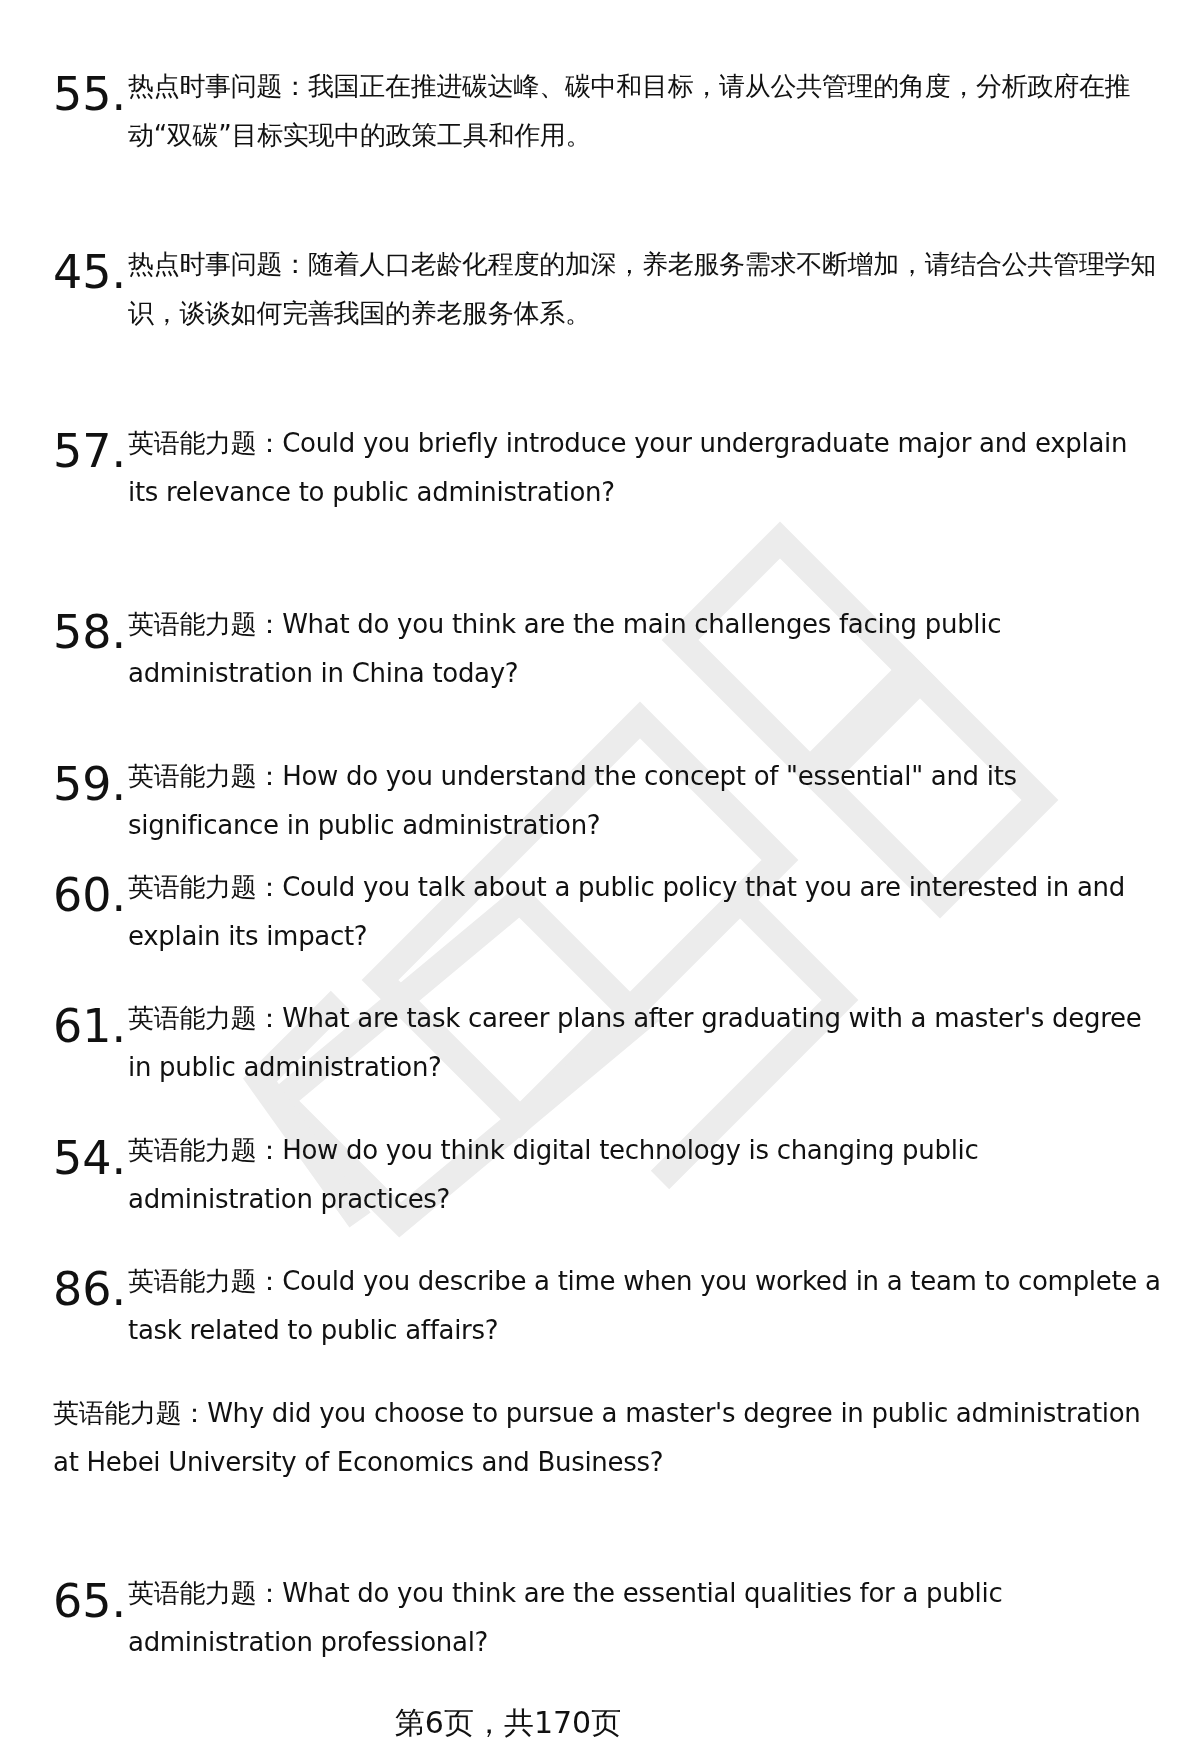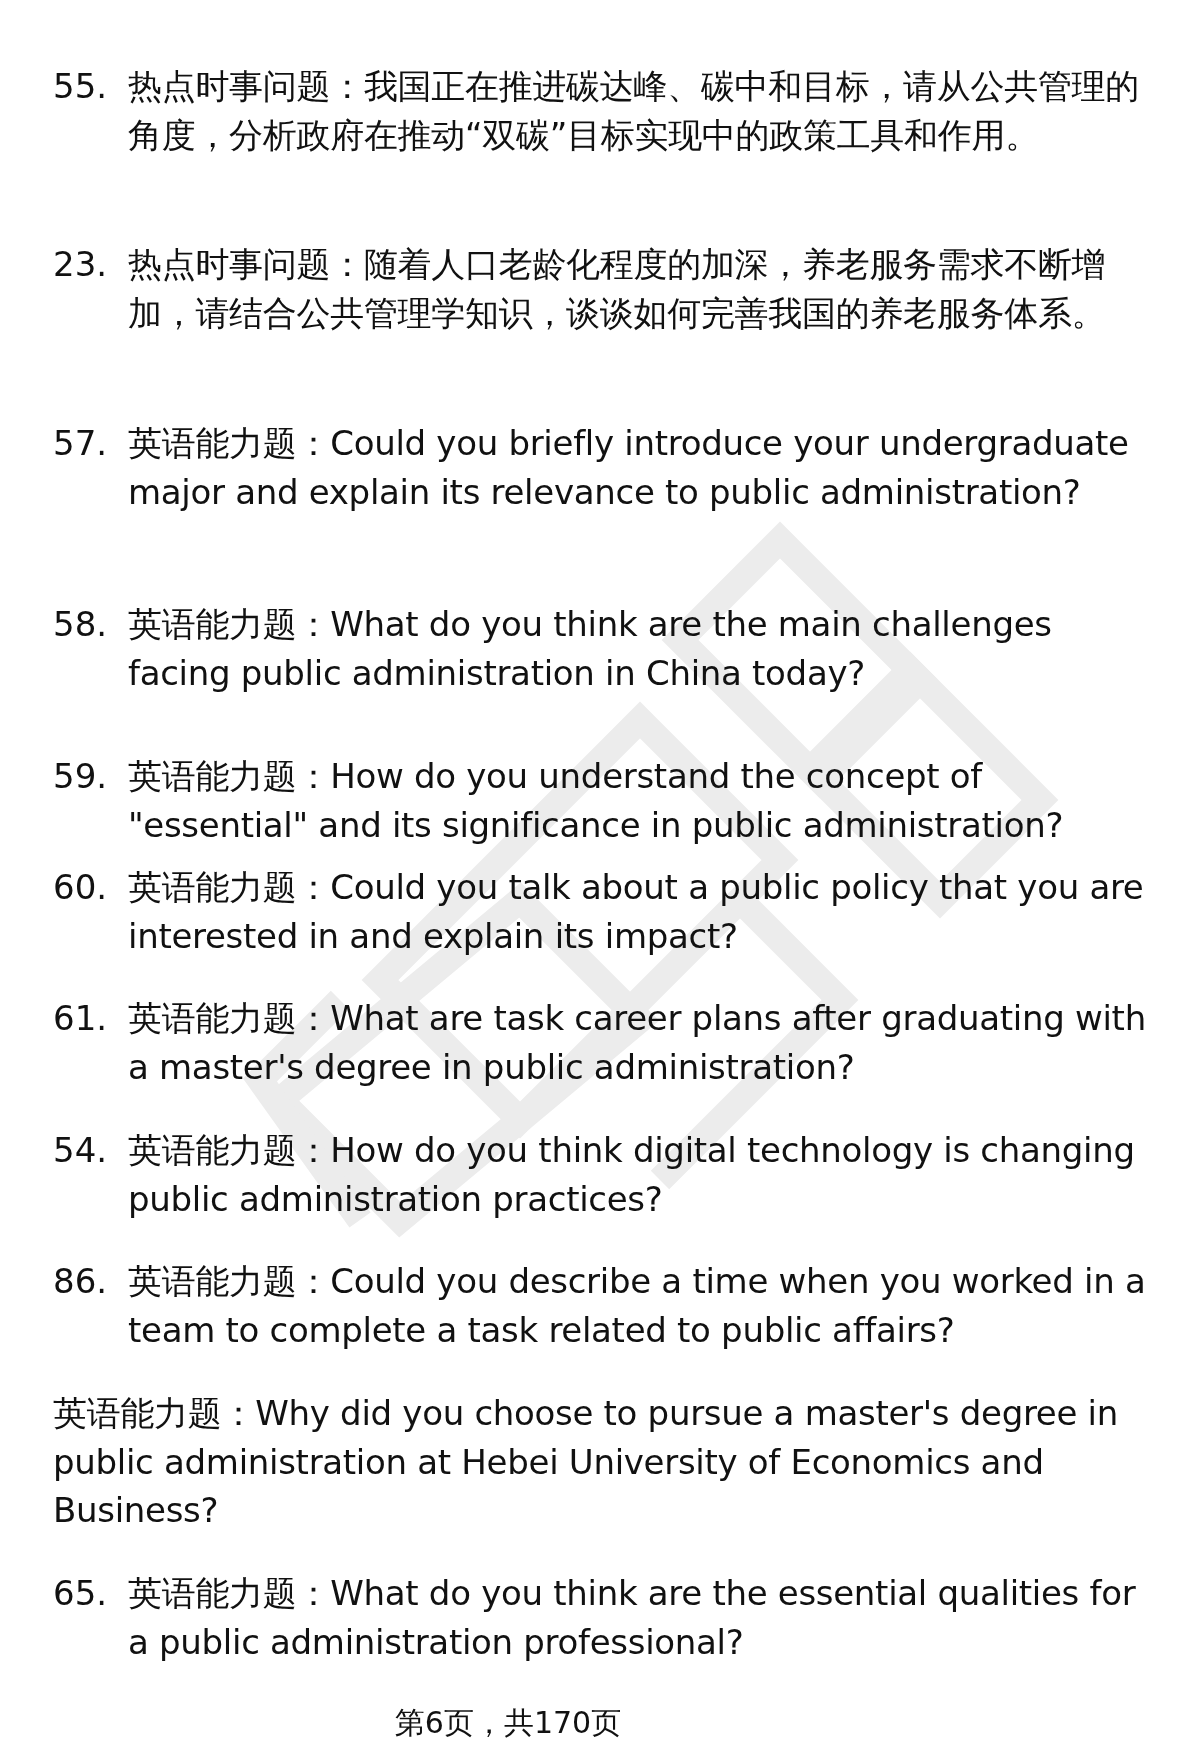--- a/index.html
+++ b/index.html
@@ -1,22 +1,22 @@
 <!DOCTYPE html>
 <html><head>
 <meta charset="utf-8">
 <style>
   html, body { margin:0; padding:0; background:#ffffff; }
   body { width:1200px; height:1755px; position:relative; overflow:hidden;
          font-family:"DejaVu Sans","Liberation Sans",sans-serif; color:#111; }
   .watermark { position:absolute; left:220px; top:520px; width:880px; height:720px;
                pointer-events:none; opacity:1; }
   .item { position:absolute; left:53px; width:1110px; display:flex; }
-  .num { width:75px; flex:0 0 75px; font-size:34px; line-height:48.5px; }
-  .text { flex:1; font-size:34px; line-height:48.5px; letter-spacing:-0.3px; }
+  .num { width:75px; flex:0 0 75px; font-size:46px; line-height:48.5px;margin-top:8px; }
+  .text { flex:1; font-size:26px; line-height:48.5px; letter-spacing:-0.3px; }
   .footer { position:absolute; left:0; width:1016px; top:1703px; text-align:center;
             font-size:30px; line-height:40px; }
 </style>
 </head>
 <body>
 
 <svg class="watermark" viewBox="0 0 880 720" xmlns="http://www.w3.org/2000/svg">
   <g fill="none" stroke="#ececec" stroke-width="26">
     <path d="M560 20 L700 160 L600 260 L460 120 Z"></path>
     <path d="M690 150 L820 280 L720 380 L590 250 Z"></path>
@@ -26,21 +26,21 @@
     <path d="M120 480 L40 560 L140 700"></path>
   </g>
 </svg>
 
 <div class="item" style="top:62px">
   <span class="num">55.</span>
   <span class="text"><span>热点时事问题：</span><span>我国正在推进碳达峰、碳中和目标，请从公共管理的角度，分析政府在推动“双碳”目标实现中的政策工具和作用。</span></span>
 </div>
 
 <div class="item" style="top:240px">
-  <span class="num">23.</span>
+  <span class="num">45.</span>
   <span class="text"><span>热点时事问题：</span><span>随着人口老龄化程度的加深，养老服务需求不断增加，请结合公共管理学知识，谈谈如何完善我国的养老服务体系。</span></span>
 </div>
 
 <div class="item" style="top:419px">
   <span class="num">57.</span>
   <span class="text"><span>英语能力题：</span><span>Could you briefly introduce your undergraduate major and explain its relevance to public administration?</span></span>
 </div>
 
 <div class="item" style="top:600px">
   <span class="num">58.</span>

